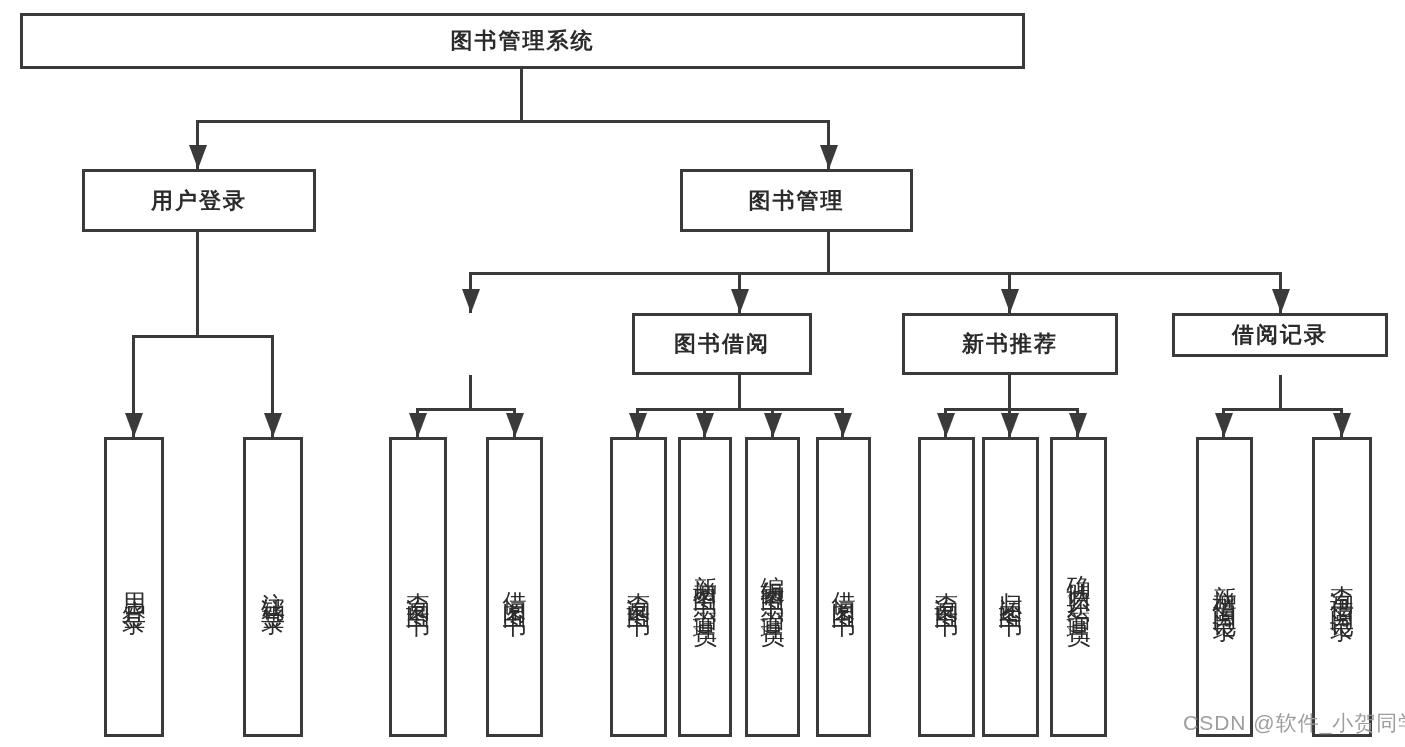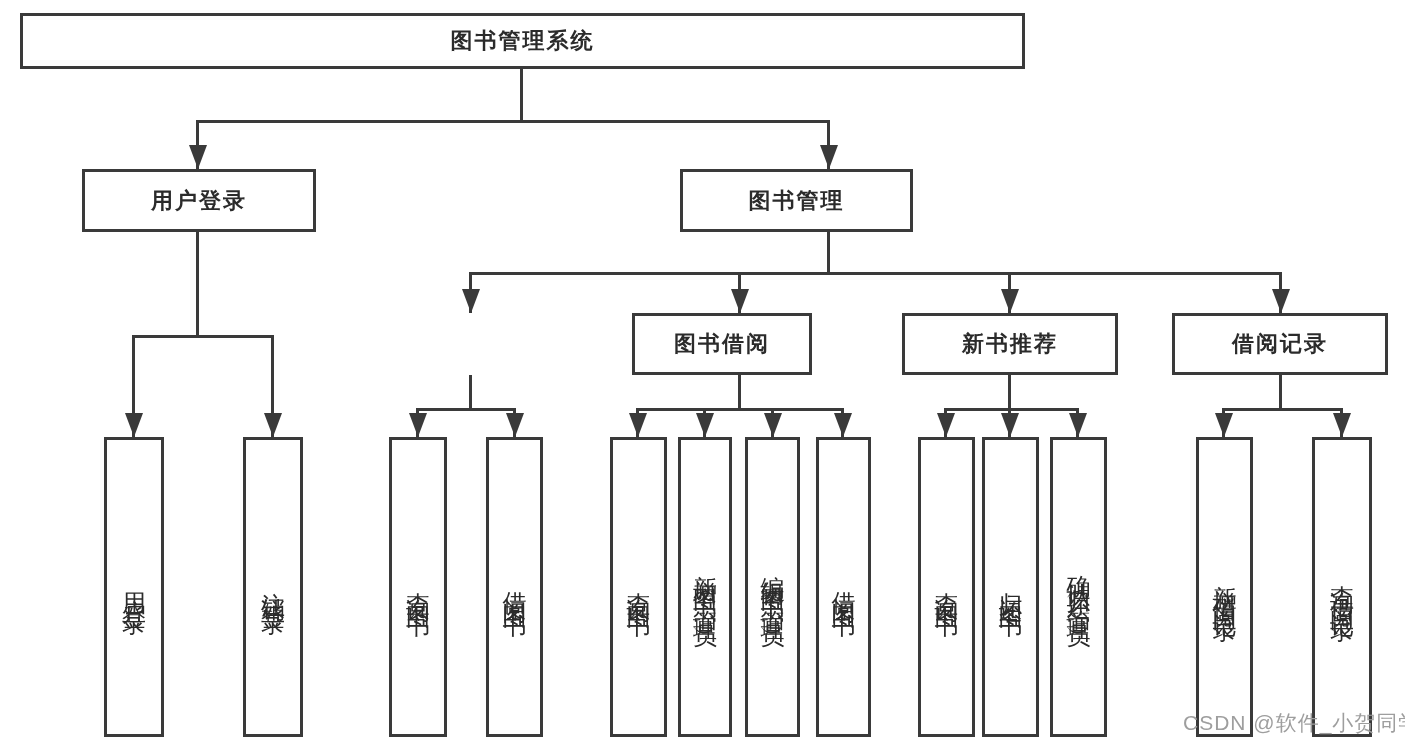--- a/index.html
+++ b/index.html
@@ -58,21 +58,21 @@
   <div class="box box-h" style="left:680px;top:169px;width:233px;height:63px">
     <span>图书管理</span>
   </div>
 
   <div class="box box-h" style="left:632px;top:313px;width:180px;height:62px">
     <span>图书借阅</span>
   </div>
   <div class="box box-h" style="left:902px;top:313px;width:216px;height:62px">
     <span>新书推荐</span>
   </div>
-  <div class="box box-h" style="left:1172px;top:313px;width:216px;height:62px">
+  <div class="box box-h" style="left:1172px;top:313px;width:216px;height:44px">
     <span>借阅记录</span>
   </div>
 
   <div class="box box-v" style="left:104px;top:437px;width:60px;height:300px">
     <span>用户登录</span>
   </div>
   <div class="box box-v" style="left:243px;top:437px;width:60px;height:300px">
     <span>注销登录</span>
   </div>
 

